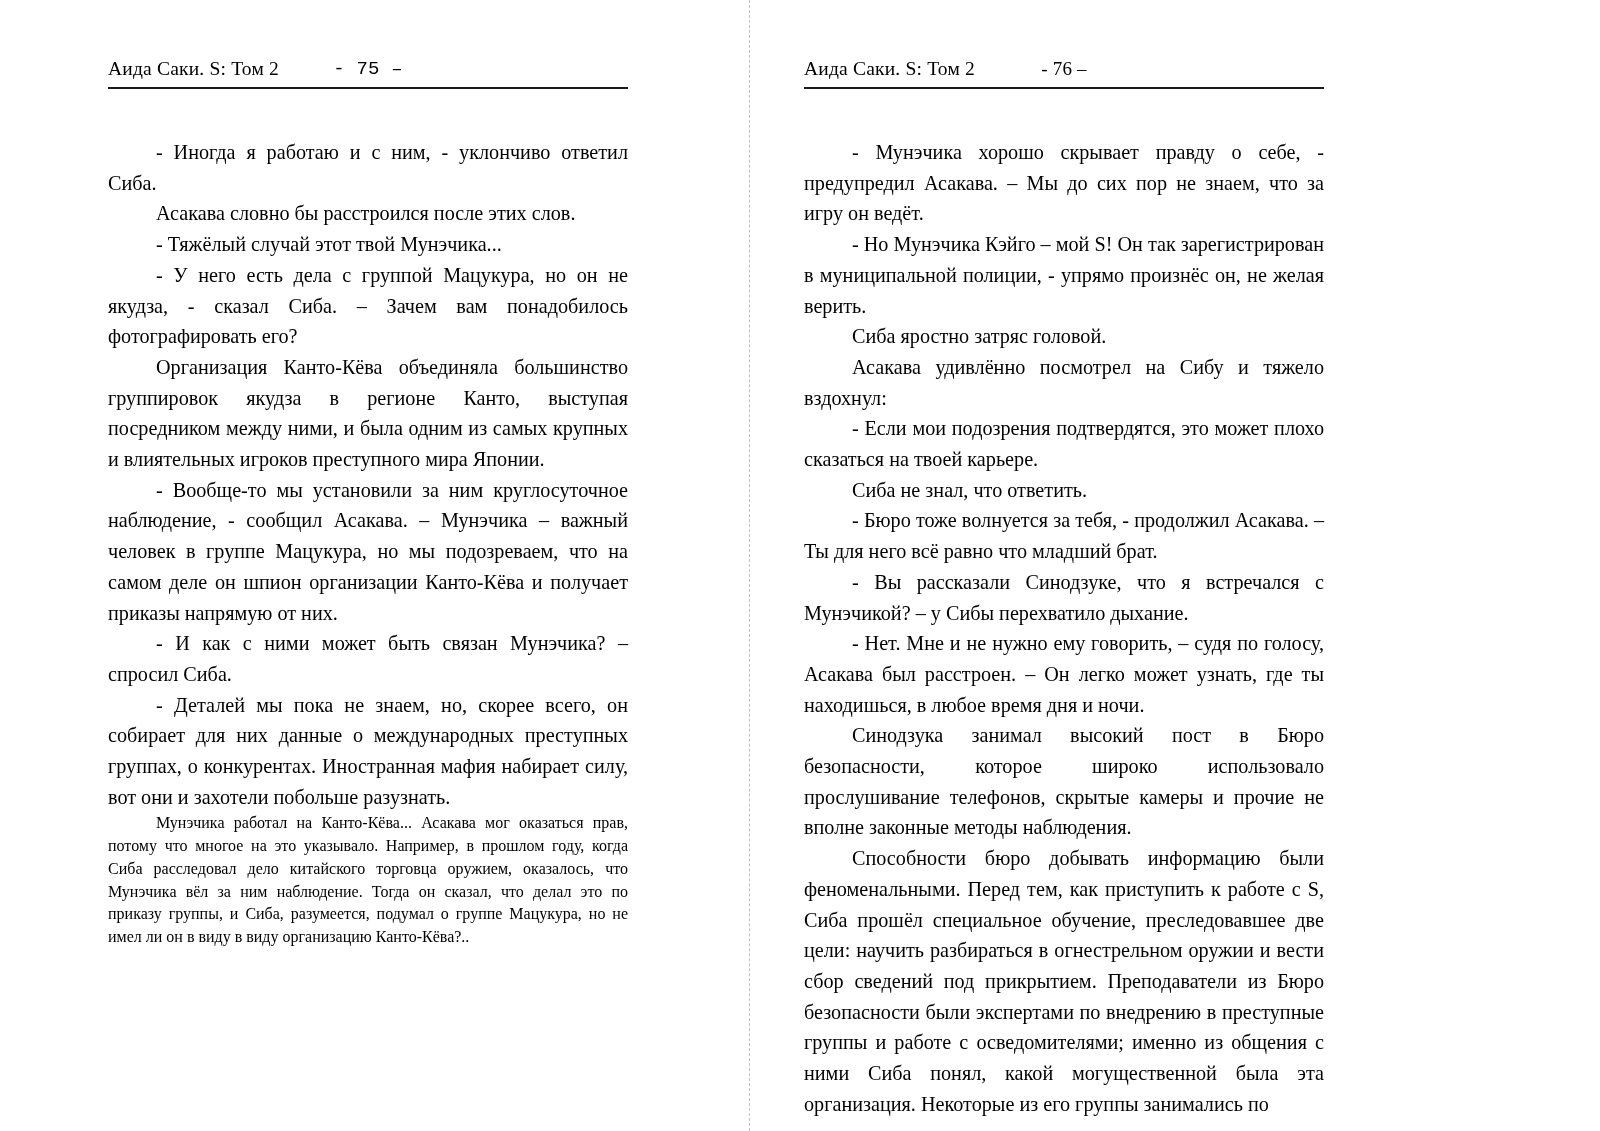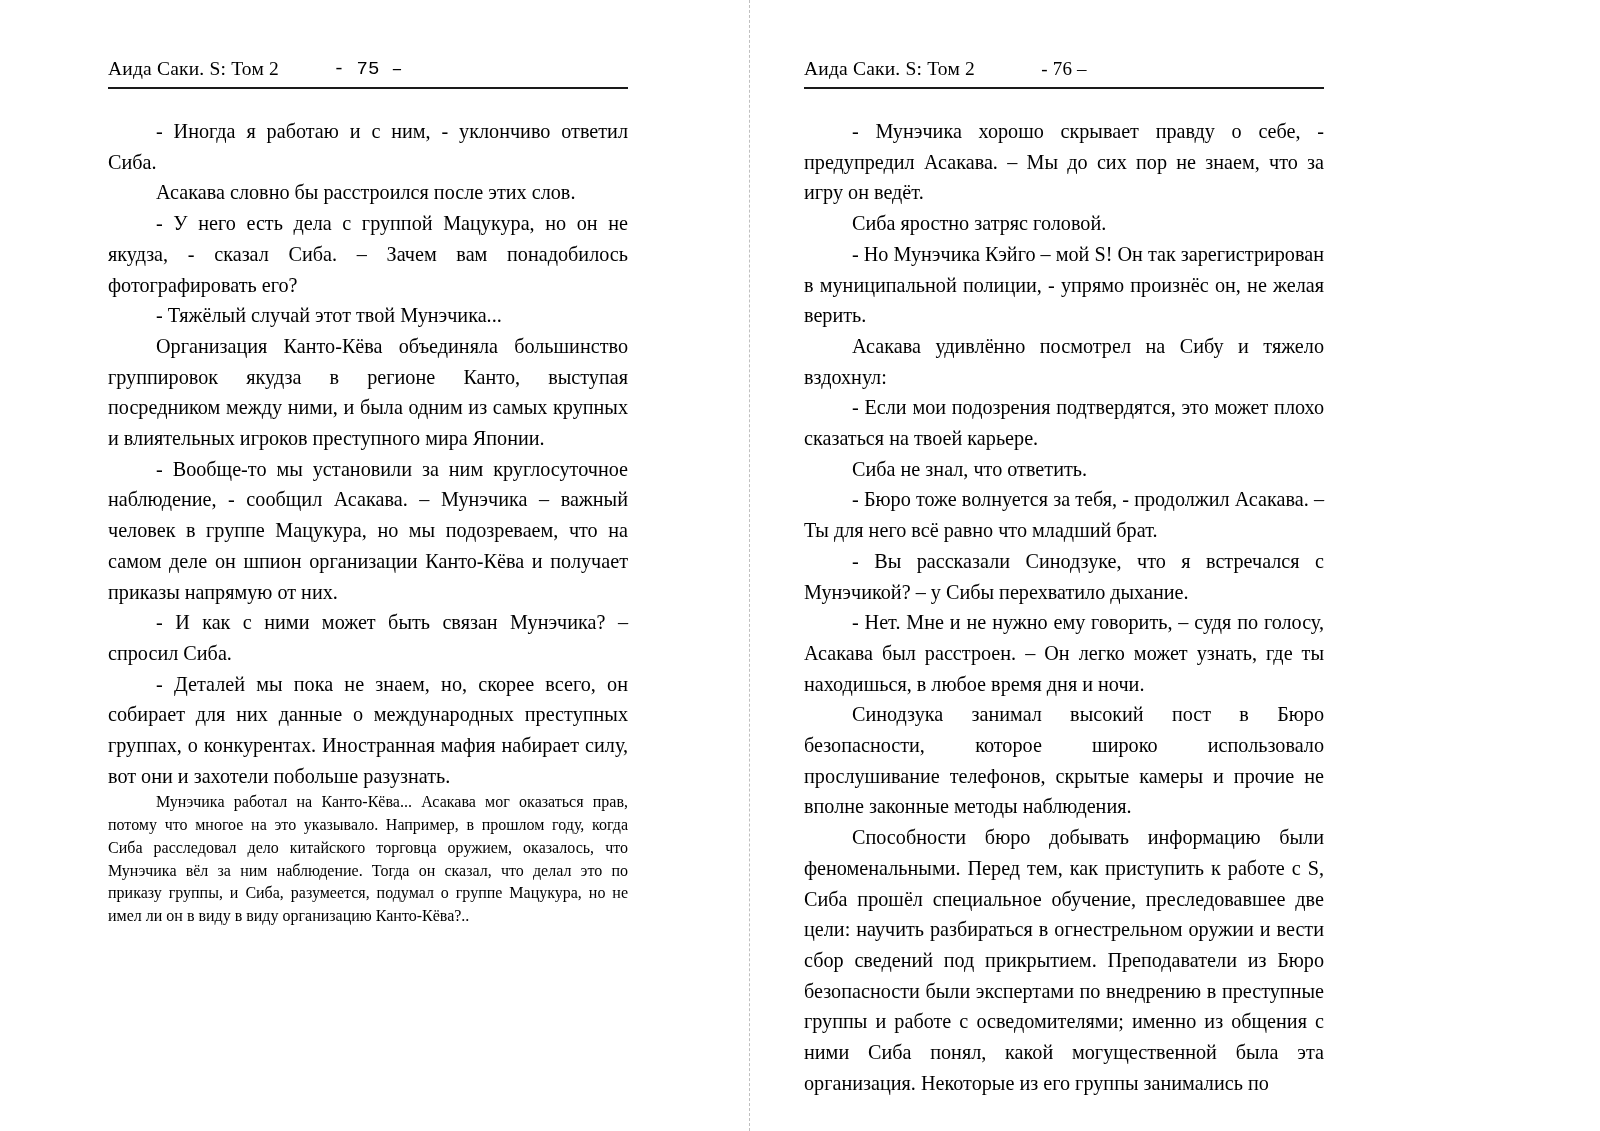--- a/index.html
+++ b/index.html
@@ -64,21 +64,21 @@
     left: 50%;
     transform: translateX(-50%);
     font-family: Liberation Mono, monospace;
   }
   .page-right .header .folio {
     position: absolute;
     left: 50%;
     transform: translateX(-50%);
   }
   .body-text {
-    margin-top: 27px;
+    margin-top: 48px;
     font-size: 20.2px;
     line-height: 1.52;
     text-align: justify;
     text-justify: inter-word;
     hyphens: none;
   }
   .body-text p {
     margin: 0;
     text-indent: 48px;
   }
@@ -95,39 +95,39 @@
   <div class="gutter"></div>
 
   <div class="page page-left">
     <div class="header">
       <span class="running-title">Аида Саки. S: Том 2</span>
       <span class="folio">- 75 –</span>
     </div>
     <div class="body-text">
       <p>- Иногда я работаю и с ним, - уклончиво ответил Сиба.</p>
       <p>Асакава словно бы расстроился после этих слов.</p>
+      <p>- Тяжёлый случай этот твой Мунэчика...</p>
       <p>- У него есть дела с группой Мацукура, но он не якудза, - сказал Сиба. – Зачем вам понадобилось фотографировать его?</p>
-      <p>- Тяжёлый случай этот твой Мунэчика...</p>
       <p>Организация Канто-Кёва объединяла большинство группировок якудза в регионе Канто, выступая посредником между ними, и была одним из самых крупных и влиятельных игроков преступного мира Японии.</p>
       <p>- Вообще-то мы установили за ним круглосуточное наблюдение, - сообщил Асакава. – Мунэчика – важный человек в группе Мацукура, но мы подозреваем, что на самом деле он шпион организации Канто-Кёва и получает приказы напрямую от них.</p>
       <p>- И как с ними может быть связан Мунэчика? – спросил Сиба.</p>
       <p>- Деталей мы пока не знаем, но, скорее всего, он собирает для них данные о международных преступных группах, о конкурентах. Иностранная мафия набирает силу, вот они и захотели побольше разузнать.</p>
       <p class="tight">Мунэчика работал на Канто-Кёва... Асакава мог оказаться прав, потому что многое на это указывало. Например, в прошлом году, когда Сиба расследовал дело китайского торговца оружием, оказалось, что Мунэчика вёл за ним наблюдение. Тогда он сказал, что делал это по приказу группы, и Сиба, разумеется, подумал о группе Мацукура, но не имел ли он в виду в виду организацию Канто-Кёва?..</p>
     </div>
   </div>
 
   <div class="page page-right">
     <div class="header">
       <span class="running-title">Аида Саки. S: Том 2</span>
       <span class="folio">- 76 –</span>
     </div>
     <div class="body-text">
       <p>- Мунэчика хорошо скрывает правду о себе, - предупредил Асакава. – Мы до сих пор не знаем, что за игру он ведёт.</p>
+      <p>- Но Мунэчика Кэйго – мой S! Он так зарегистрирован в муниципальной полиции, - упрямо произнёс он, не желая верить.</p>
       <p>Сиба яростно затряс головой.</p>
-      <p>- Но Мунэчика Кэйго – мой S! Он так зарегистрирован в муниципальной полиции, - упрямо произнёс он, не желая верить.</p>
       <p>Асакава удивлённо посмотрел на Сибу и тяжело вздохнул:</p>
       <p>- Если мои подозрения подтвердятся, это может плохо сказаться на твоей карьере.</p>
       <p>Сиба не знал, что ответить.</p>
       <p>- Бюро тоже волнуется за тебя, - продолжил Асакава. – Ты для него всё равно что младший брат.</p>
       <p>- Вы рассказали Синодзуке, что я встречался с Мунэчикой? – у Сибы перехватило дыхание.</p>
       <p>- Нет. Мне и не нужно ему говорить, – судя по голосу, Асакава был расстроен. – Он легко может узнать, где ты находишься, в любое время дня и ночи.</p>
       <p>Синодзука занимал высокий пост в Бюро безопасности, которое широко использовало прослушивание телефонов, скрытые камеры и прочие не вполне законные методы наблюдения.</p>
       <p>Способности бюро добывать информацию были феноменальными. Перед тем, как приступить к работе с S, Сиба прошёл специальное обучение, преследовавшее две цели: научить разбираться в огнестрельном оружии и вести сбор сведений под прикрытием. Преподаватели из Бюро безопасности были экспертами по внедрению в преступные группы и работе с осведомителями; именно из общения с ними Сиба понял, какой могущественной была эта организация. Некоторые из его группы занимались по</p>
     </div>
   </div>

